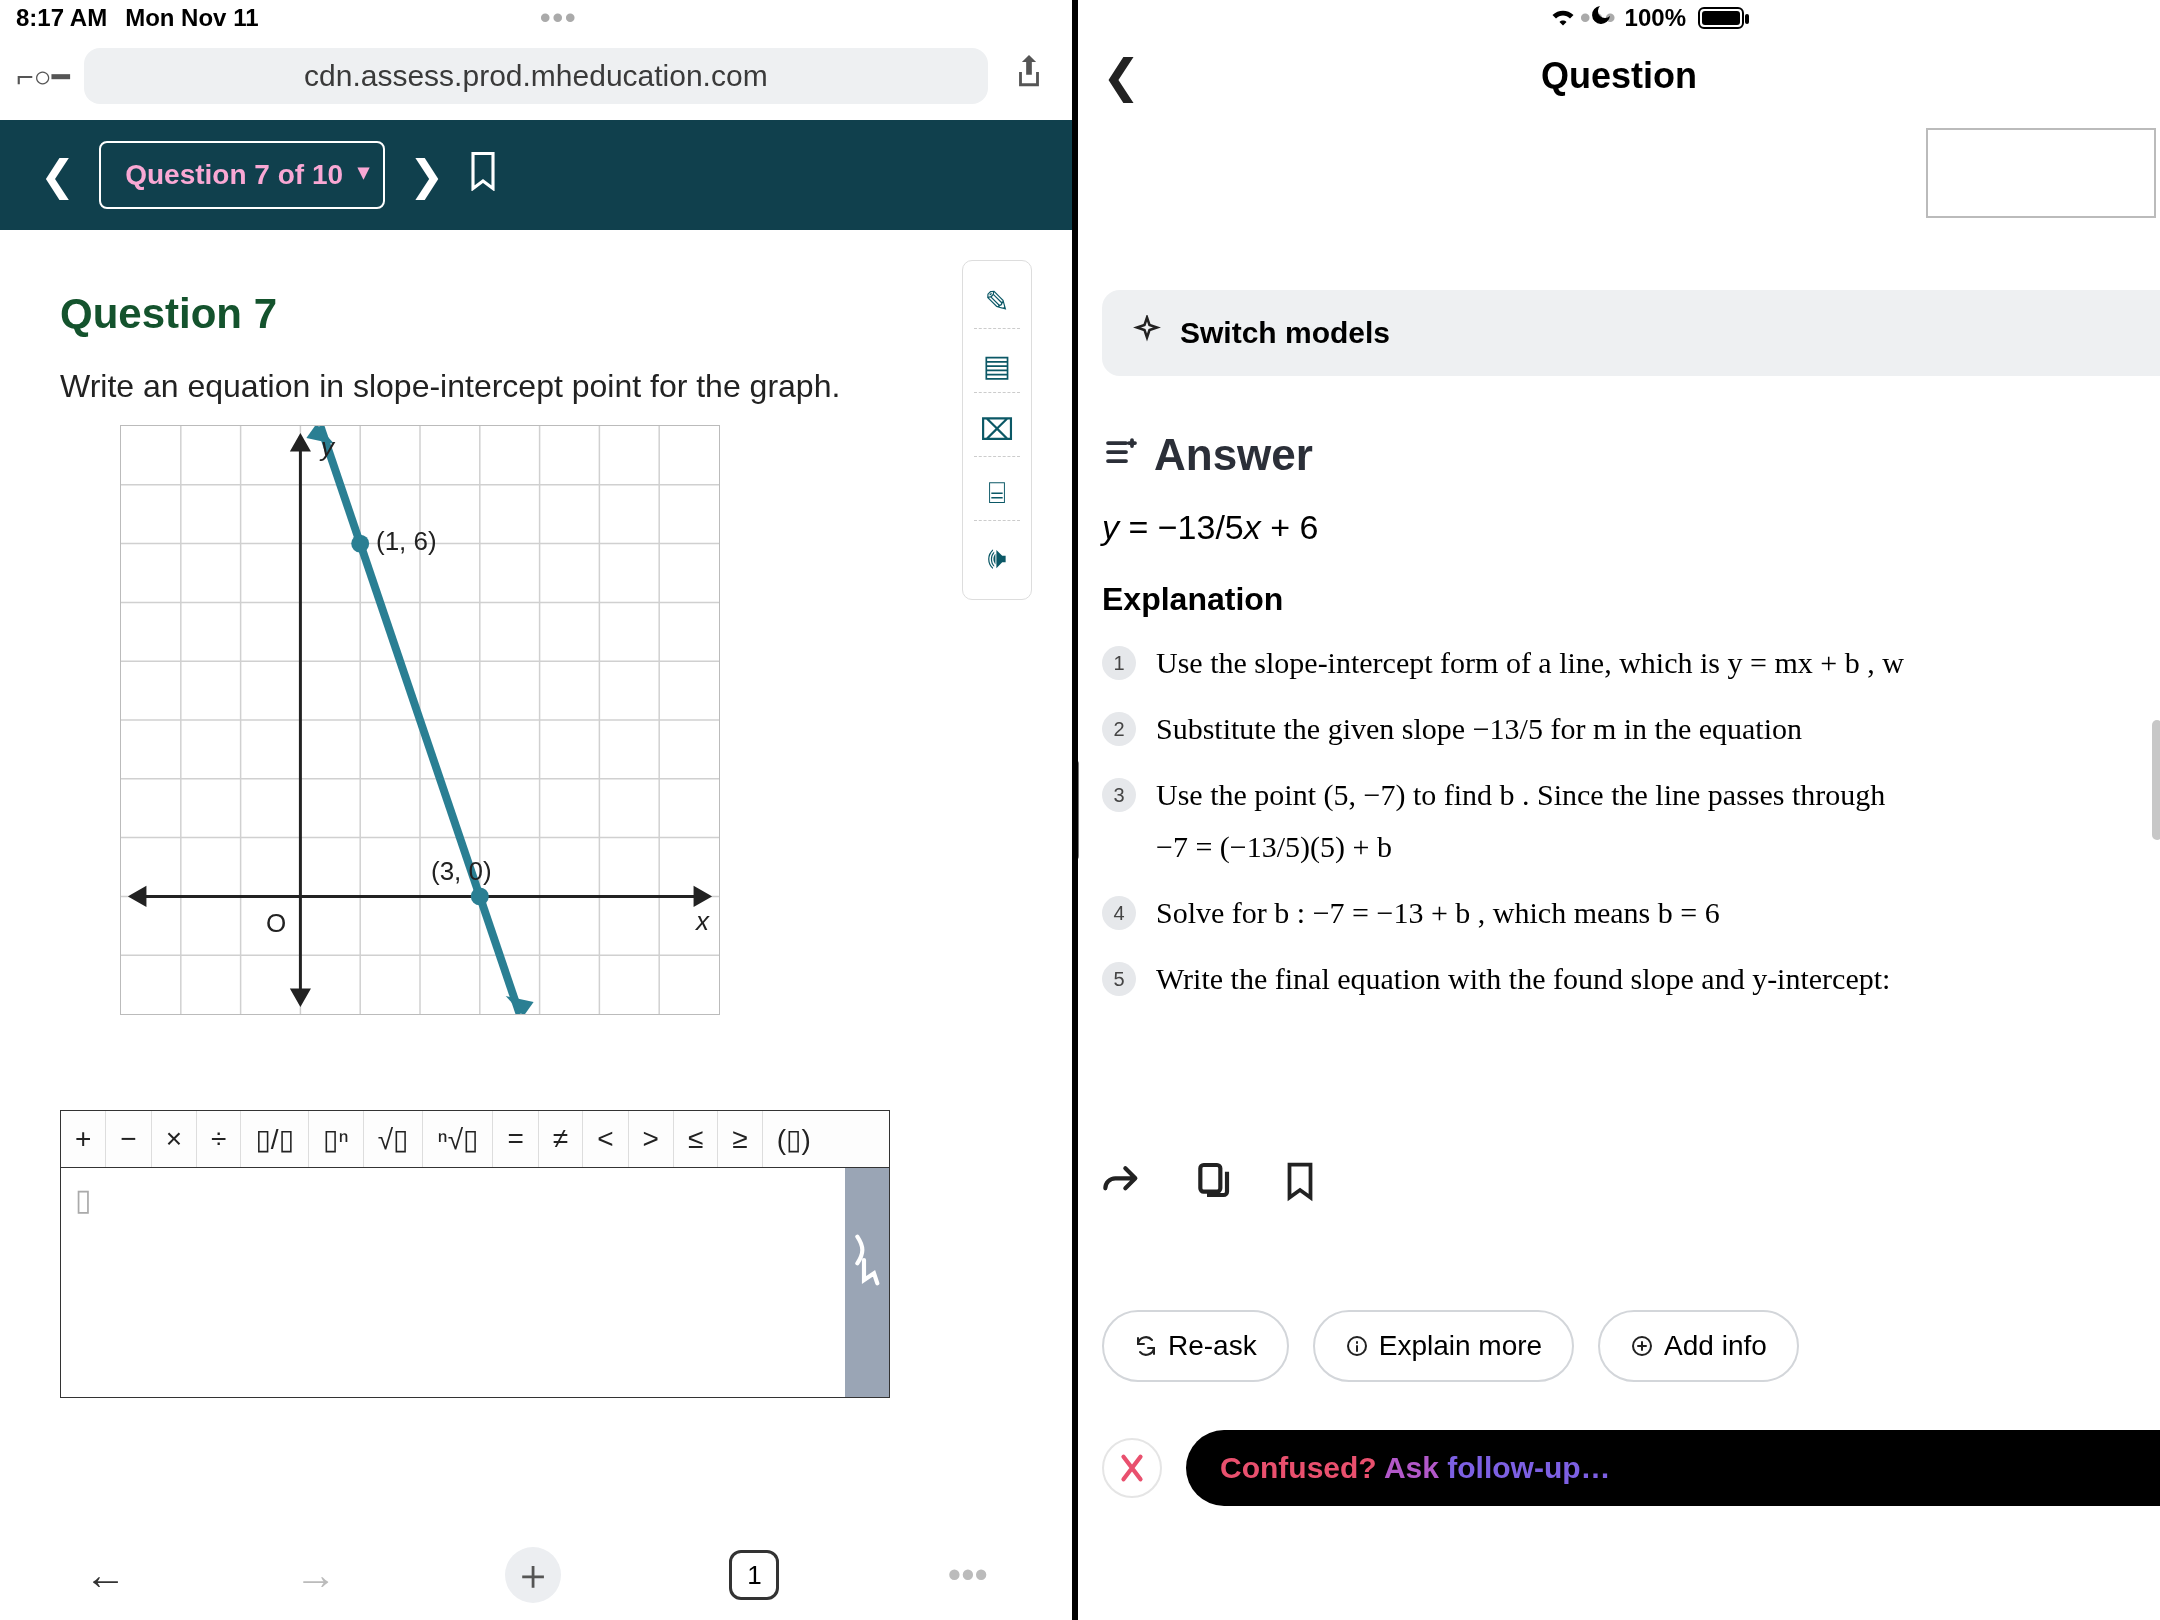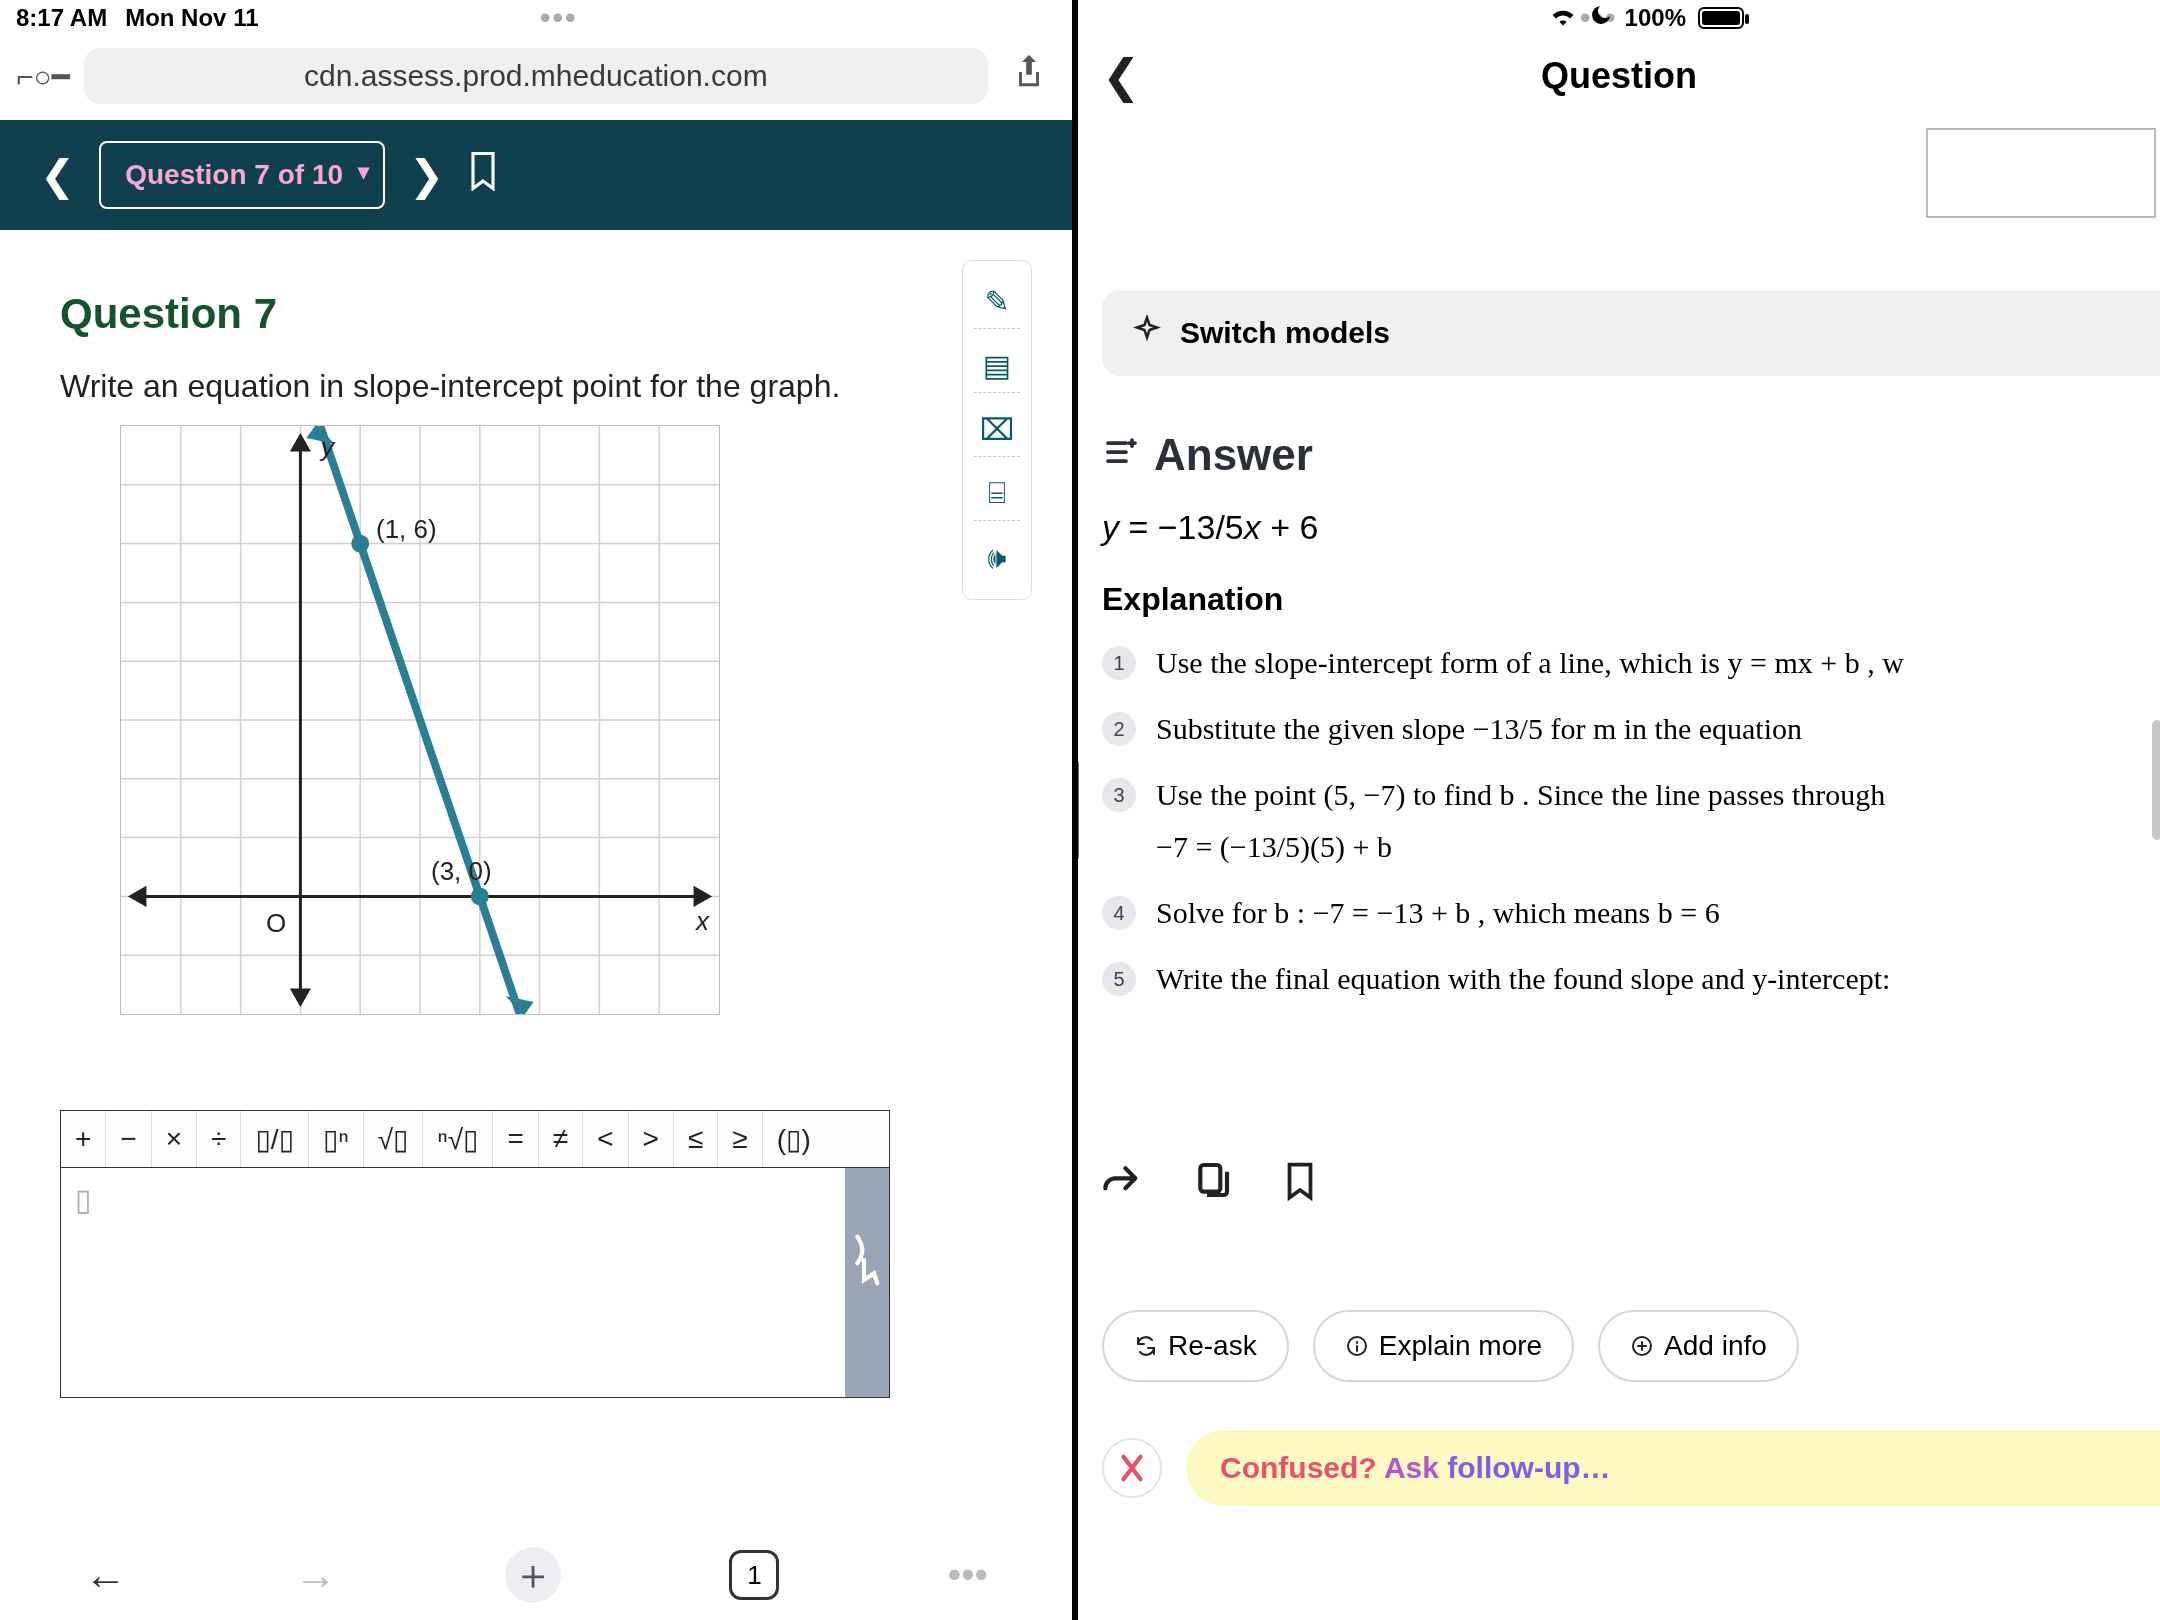--- a/index.html
+++ b/index.html
@@ -83,21 +83,21 @@
   .step { display:flex; gap:20px; font-size:30px; line-height:1.4; font-family:Georgia,serif;}
   .step .num { flex:none; width:34px;height:34px;border-radius:50%;background:#e6e8eb;color:#444;display:flex;align-items:center;justify-content:center;font-size:20px;font-family:Arial; margin-top:4px;}
   .step .sub { padding-left:54px; font-family:Georgia,serif; font-size:30px;}
   .it{font-style:italic;}
 
   .action-row { position:absolute; top:1160px; left:24px; display:flex; gap:50px; font-size:40px; color:#222;}
   .pill-row { position:absolute; top:1310px; left:24px; display:flex; gap:24px;}
   .pill { border:2px solid #d3d6da; border-radius:999px; padding:18px 30px; font-size:28px; display:flex; align-items:center; gap:10px; font-weight:500;}
   .followup-row { position:absolute; top:1430px; left:24px; right:0; display:flex; gap:24px; align-items:center;}
   .fu-logo { width:60px;height:60px;border-radius:50%;border:2px solid #e5e5e5;display:flex;align-items:center;justify-content:center;}
-  .fu-input { flex:1; height:76px; background:#fef9c3; border-radius:40px 0 0 40px; display:flex;align-items:center; padding:0 34px; font-size:30px; font-weight:600;}
+  .fu-input { flex:1; height:76px; background:#000000; border-radius:40px 0 0 40px; display:flex;align-items:center; padding:0 34px; font-size:30px; font-weight:600;}
   .grad1{color:#e9506e;} .grad2{color:#b258c9;} .grad3{color:#7d60e3;}
 
   .scroll-handle{position:absolute; right:-2px; top:720px; width:10px; height:120px; background:#c7c7c7; border-radius:5px;}
   .divider-grab{position:absolute; left:-7px; top:760px; width:8px; height:100px; background:#777; border-radius:4px;}
 </style>
 </head>
 <body>
 
 <div class="status-bar">
   <div class="status-left">
@@ -201,21 +201,21 @@
 
           <line x1="200" y1="0" x2="400" y2="590" stroke="#2a7f93" stroke-width="8"></line>
           <polygon points="196,-2 214,18 186,12" fill="#2a7f93"></polygon>
           <polygon points="404,592 386,572 414,578" fill="#2a7f93"></polygon>
           <circle cx="240" cy="118" r="9" fill="#2a7f93"></circle>
           <circle cx="360" cy="472" r="9" fill="#2a7f93"></circle>
         </svg>
         <span class="tick-lbl" style="left:200px; top:6px;">y</span>
         <span class="tick-lbl" style="right:10px; top:480px;">x</span>
         <span class="tick-lbl" style="left:145px; top:482px; font-style:normal;">O</span>
-        <span class="pt-lbl" style="left:255px; top:88px;">(1, 6)</span>
+        <span class="pt-lbl" style="left:255px; top:100px;">(1, 6)</span>
         <span class="pt-lbl" style="left:310px; top:430px;">(3, 0)</span>
       </div>
     </div>
 
     <div class="math-area">
       <div class="math-toolbar">
         <span>+</span>
         <span>−</span>
         <span>×</span>
         <span>÷</span>

